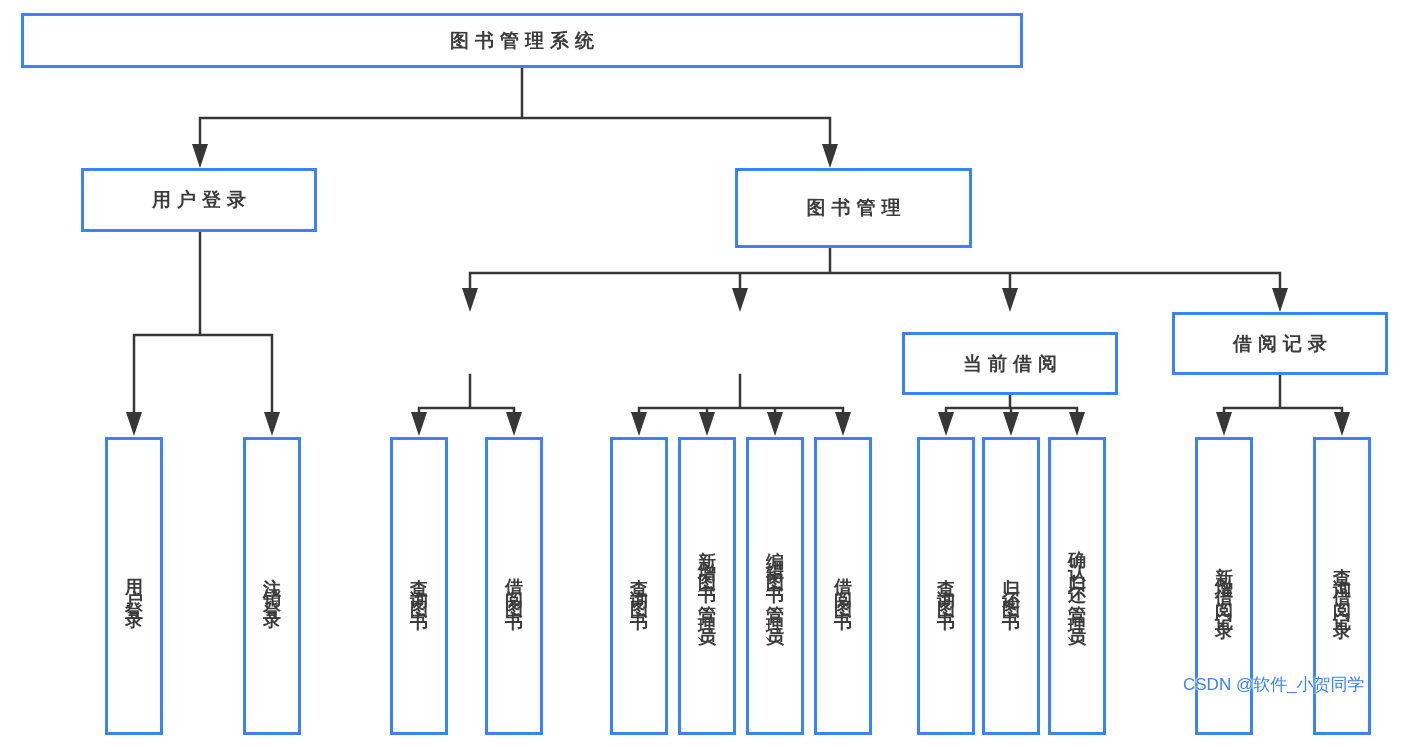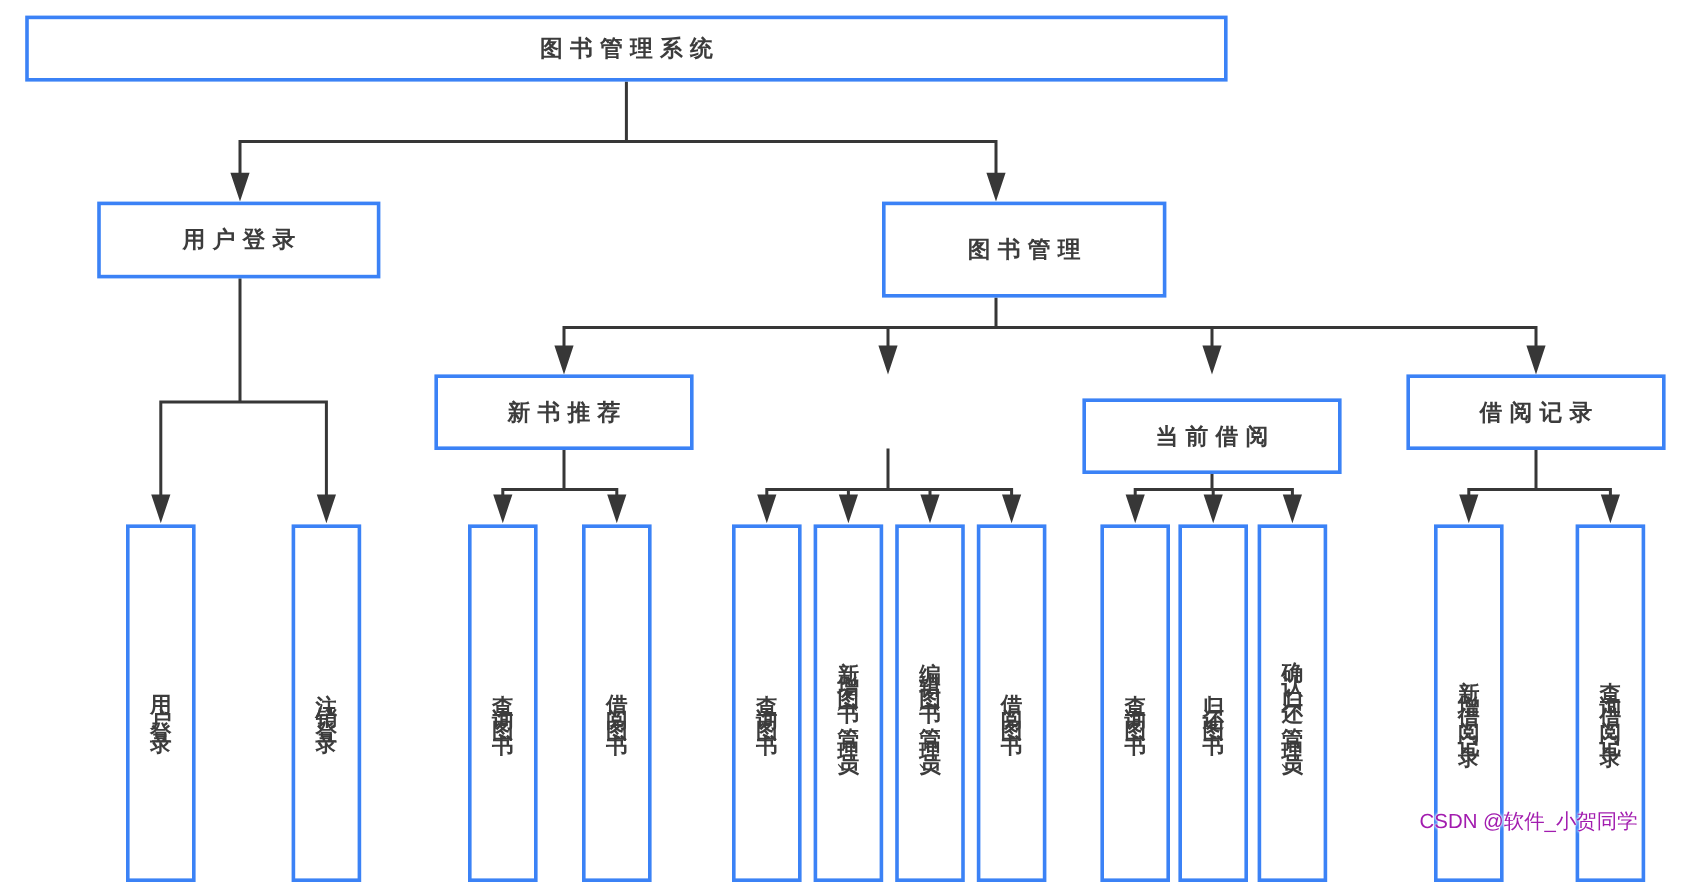--- a/index.html
+++ b/index.html
@@ -23,21 +23,21 @@
   .node.lvl3-b{left:632px;}
   .node.lvl3-c{left:902px;margin-top:20px;}
   .node.lvl3-d{left:1172px;text-align:center;}
   .node.leaf{top:437px;width:58px;height:298px;}
   .vtext{
     writing-mode:vertical-rl;text-orientation:mixed;
     font-size:18px;color:#3c3c3c;letter-spacing:11px;line-height:1;white-space:nowrap;
   }
   .watermark{
     position:absolute;left:1183px;top:673px;z-index:3;
-    font-size:17px;color:#a21caf;white-space:nowrap;
+    font-size:17px;color:#3b82f6;white-space:nowrap;
     text-shadow:0 0 2px #ffffff,0 0 2px #ffffff,0 0 3px #ffffff;
   }
 </style>
 </head>
 <body>
 
 <div class="canvas">
 
   <svg class="wires" width="1405" height="747" viewBox="0 0 1405 747">
     <path d="M522 68 V118 M200 118 H830 M200 118 V150 M830 118 V150
@@ -63,23 +63,20 @@
     <span class="h-label">图书管理系统</span>
   </div>
 
   <div class="node lvl2-a">
     <span class="h-label">用户登录</span>
   </div>
   <div class="node lvl2-b">
     <span class="h-label">图书管理</span>
   </div>
 
-  <div class="node lvl3 lvl3-a">
-    <span class="h-label">新书推荐</span>
-  </div>
   <div class="node lvl3 lvl3-c">
     <span class="h-label">当前借阅</span>
   </div>
   <div class="node lvl3 lvl3-d">
     <span class="h-label">借阅记录</span>
   </div>
 
   <div class="node leaf" style="left:105px">
     <span class="vtext">用户登录</span>
   </div>

